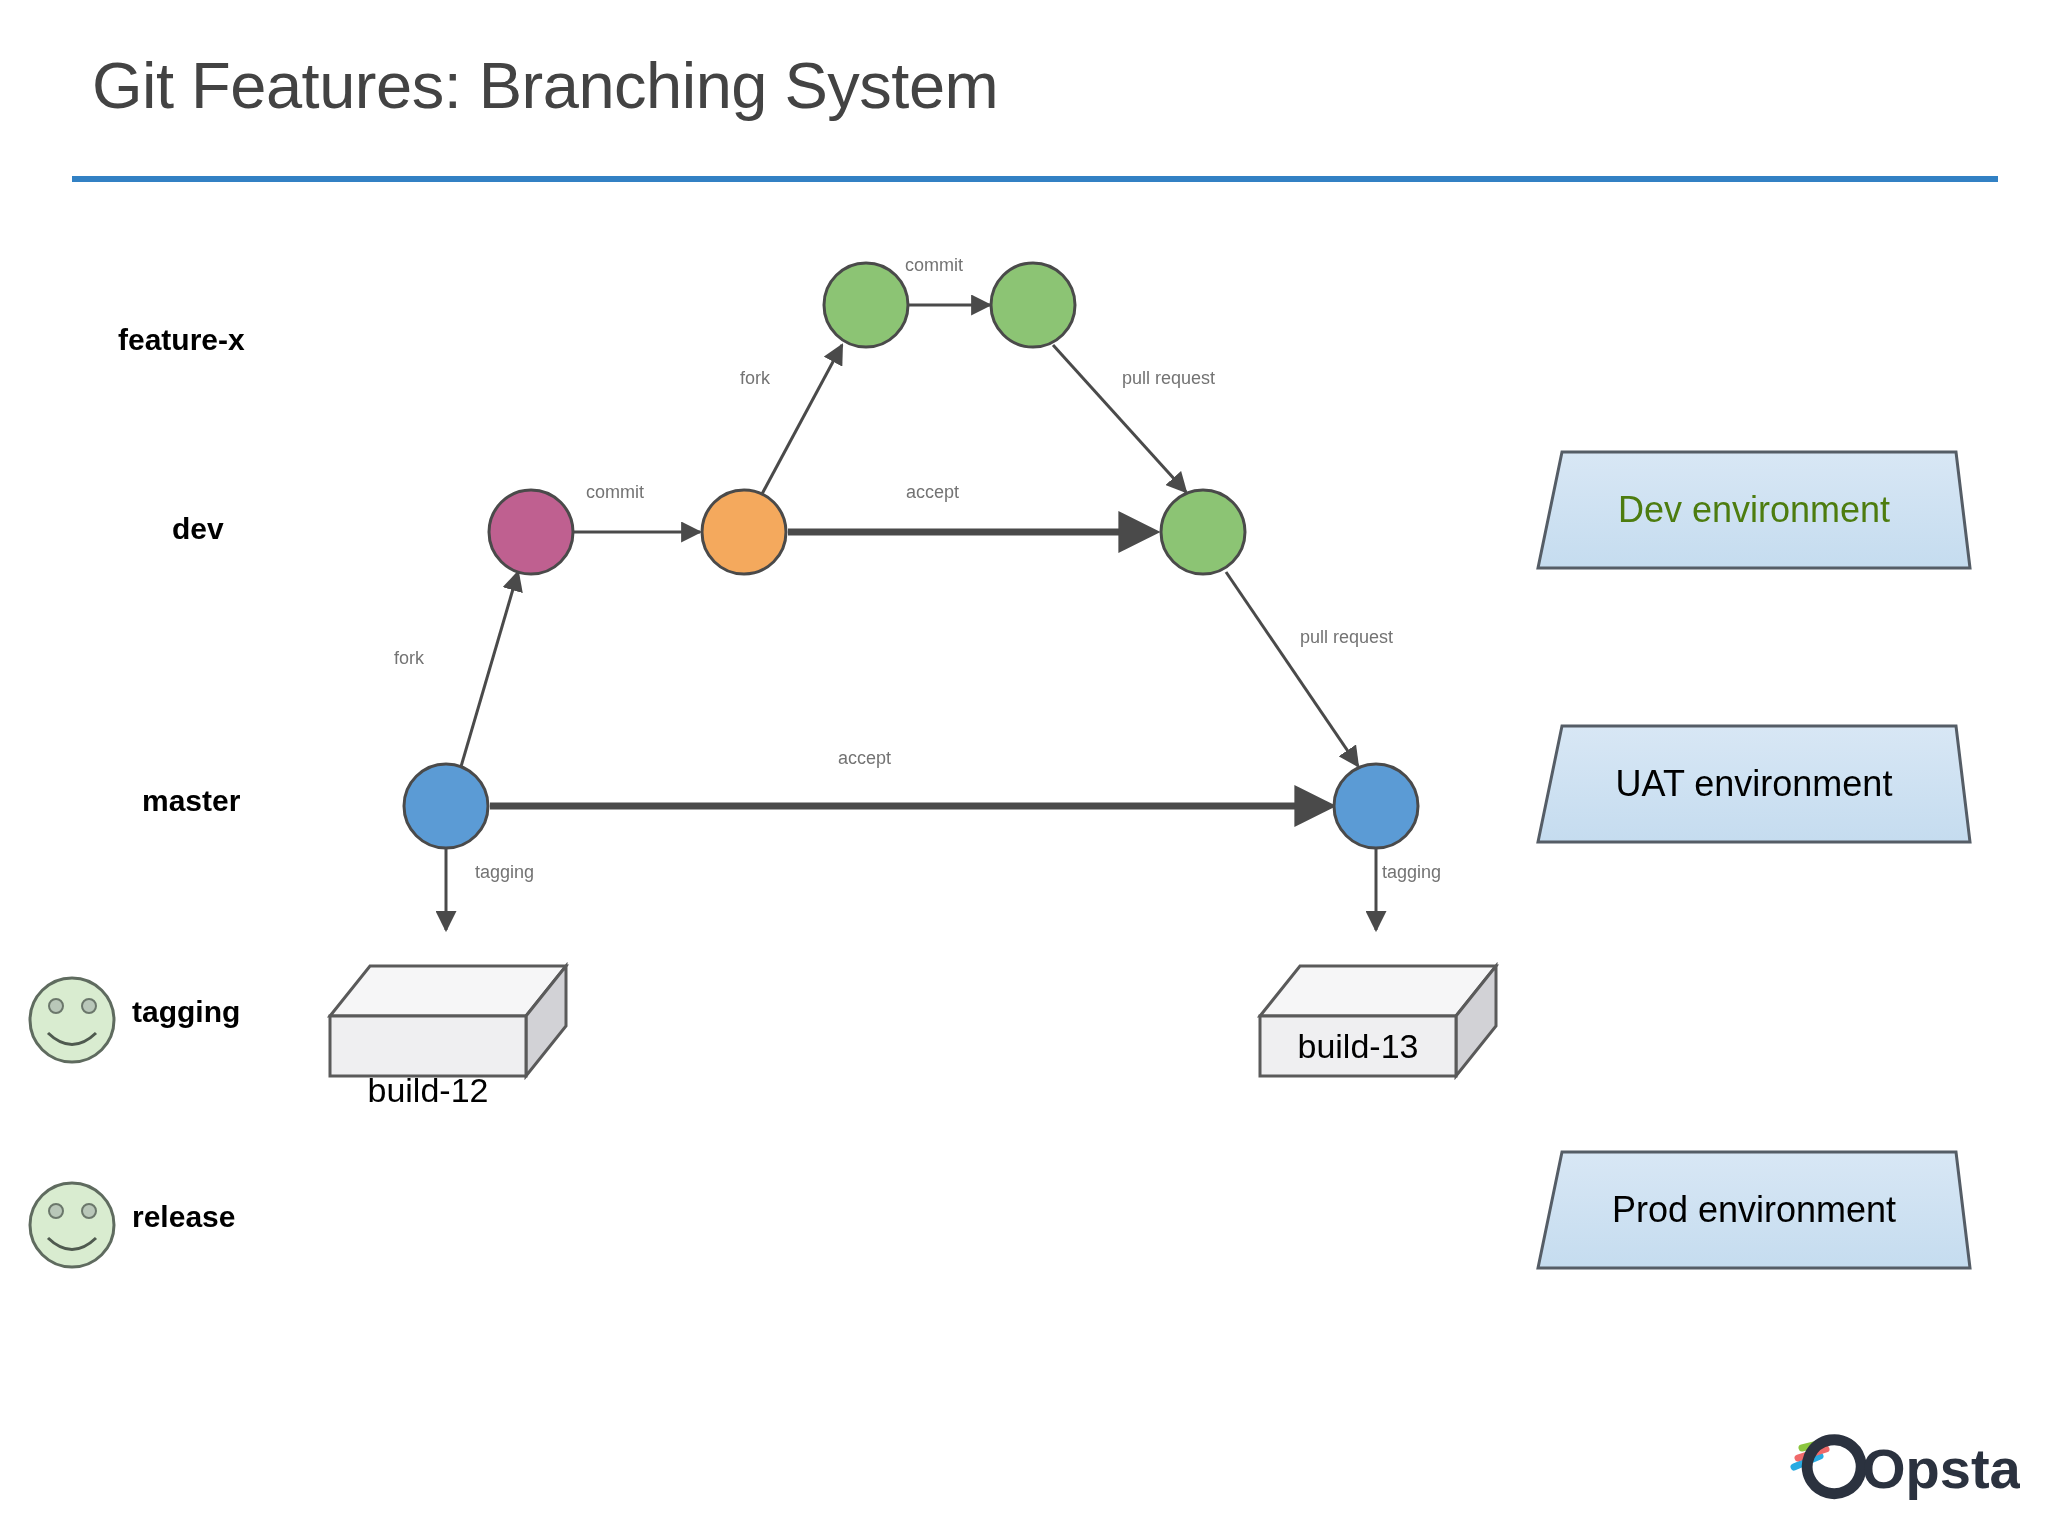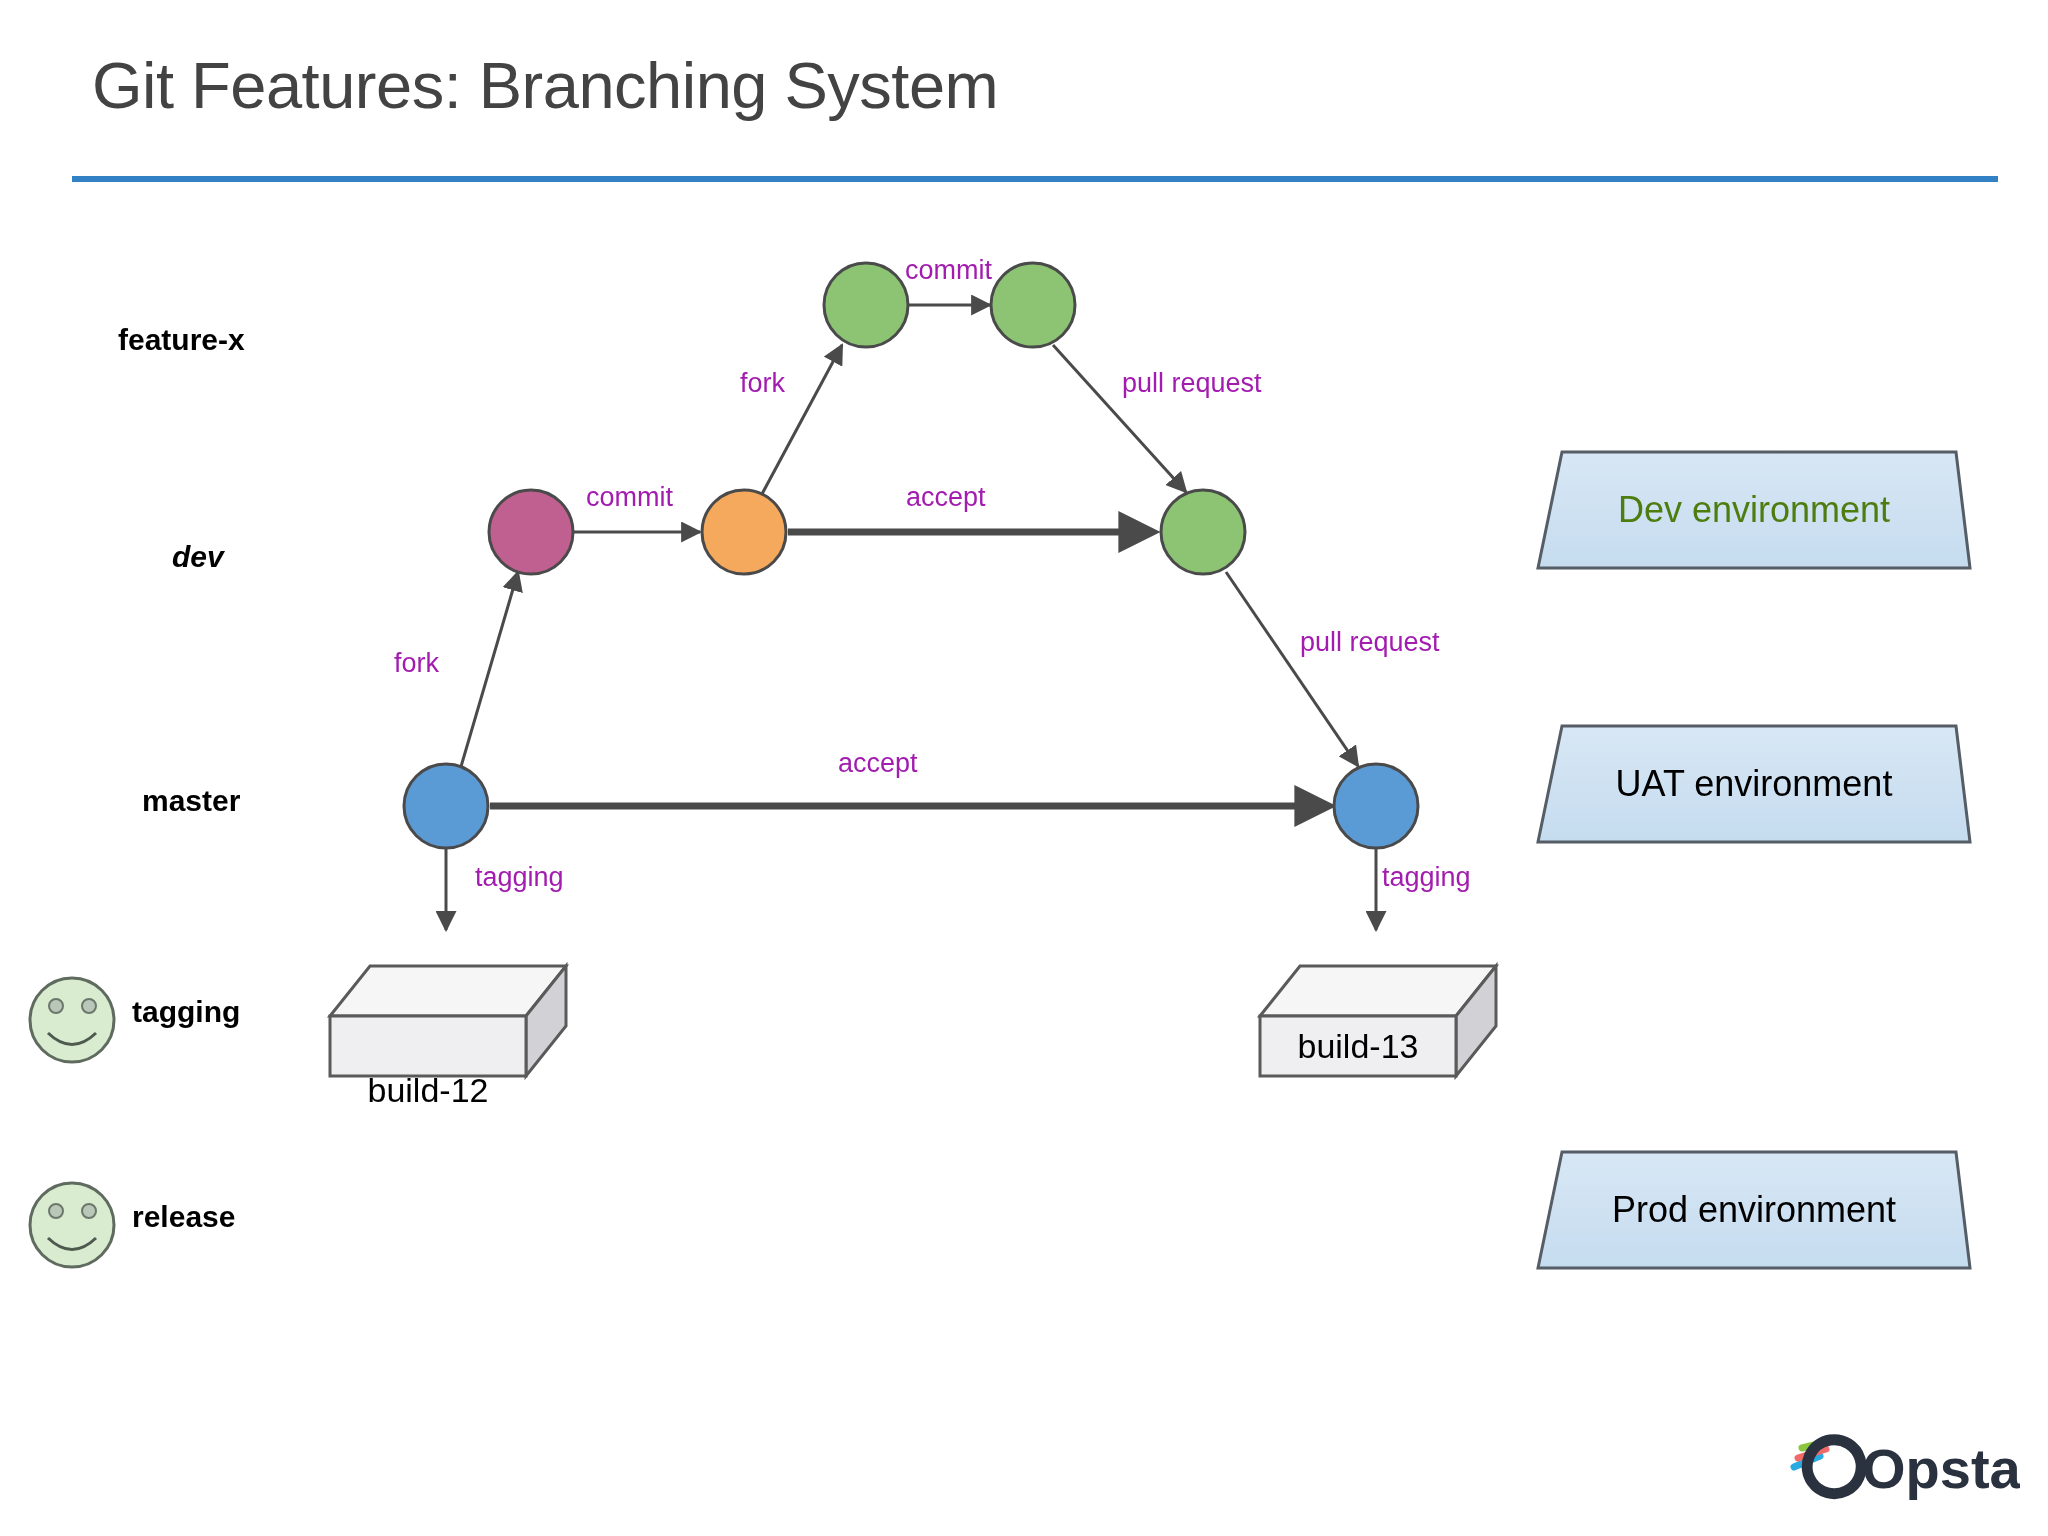--- a/index.html
+++ b/index.html
@@ -48,30 +48,30 @@
 
   
   .row-label {
     position: absolute;
     font-size: 30px;
     font-weight: bold;
     color: #000000;
     white-space: nowrap;
   }
   #label-feature-x { left: 118px; top: 288px; margin-top: 35px; }
-  #label-dev       { left: 172px; top: 540px; font-style: italic; }
+  #label-dev       { left: 172px; top: 512px; }
   #label-master    { left: 142px; top: 784px; }
   #label-tagging   { left: 132px; top: 995px; }
   #label-release   { left: 132px; top: 1200px; }
 
   
   .edge-label {
     position: absolute;
-    font-size: 27px;
-    color: #a21caf;
+    font-size: 18px;
+    color: #737373;
     white-space: nowrap;
   }
   #lbl-commit-top   { left: 905px; top: 255px; }
   #lbl-fork-top     { left: 740px; top: 368px; }
   #lbl-pull-1       { left: 1122px; top: 368px; }
   #lbl-commit-dev   { left: 586px; top: 482px; }
   #lbl-accept-dev   { left: 906px; top: 482px; }
   #lbl-pull-2       { left: 1300px; top: 627px; }
   #lbl-fork-master  { left: 394px; top: 648px; }
   #lbl-accept-mst   { left: 838px; top: 748px; }

